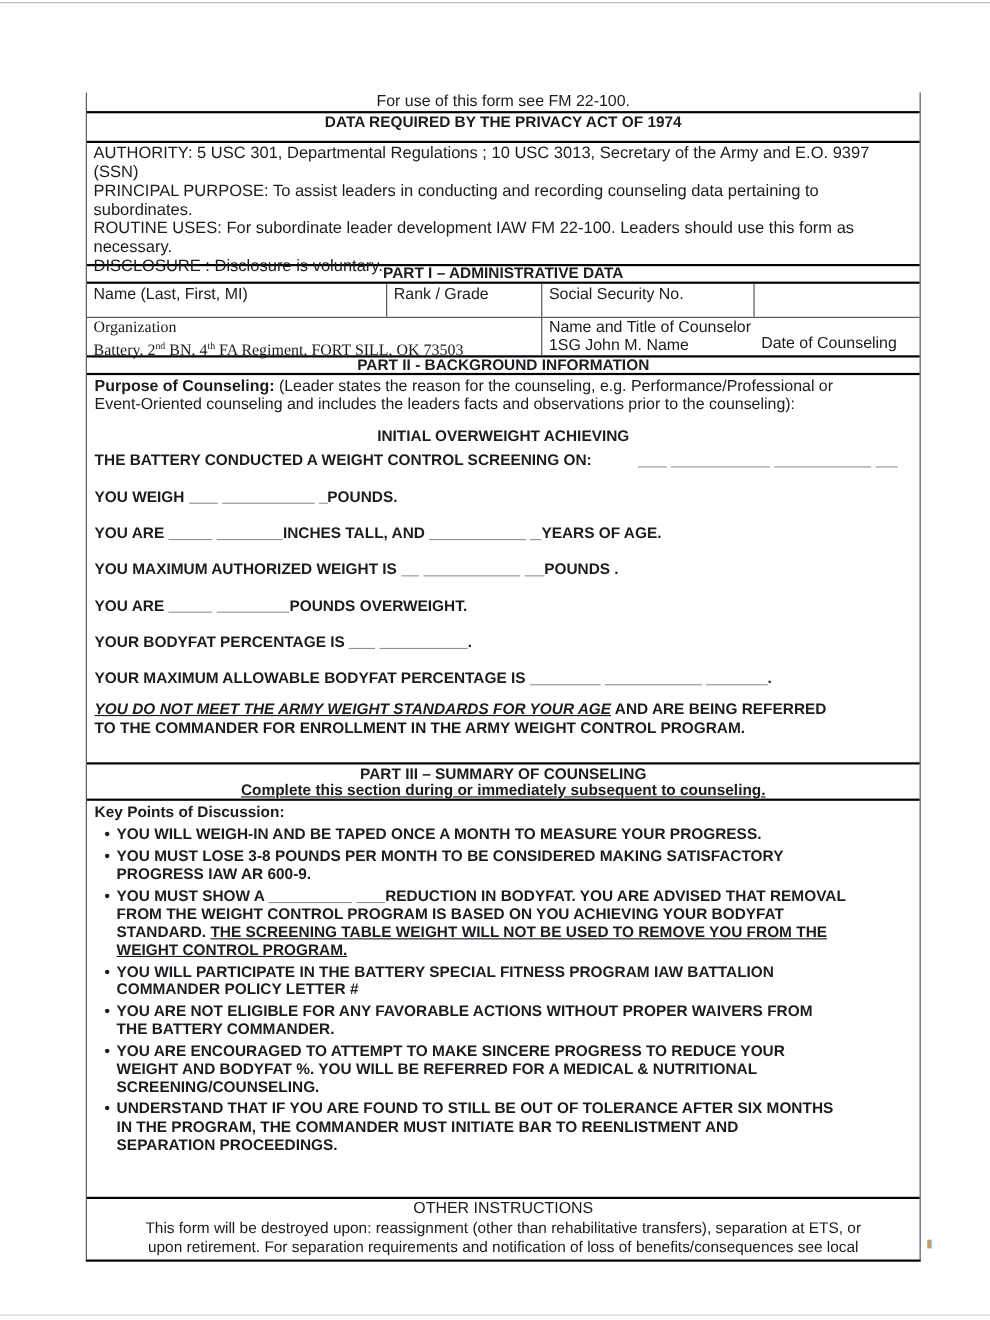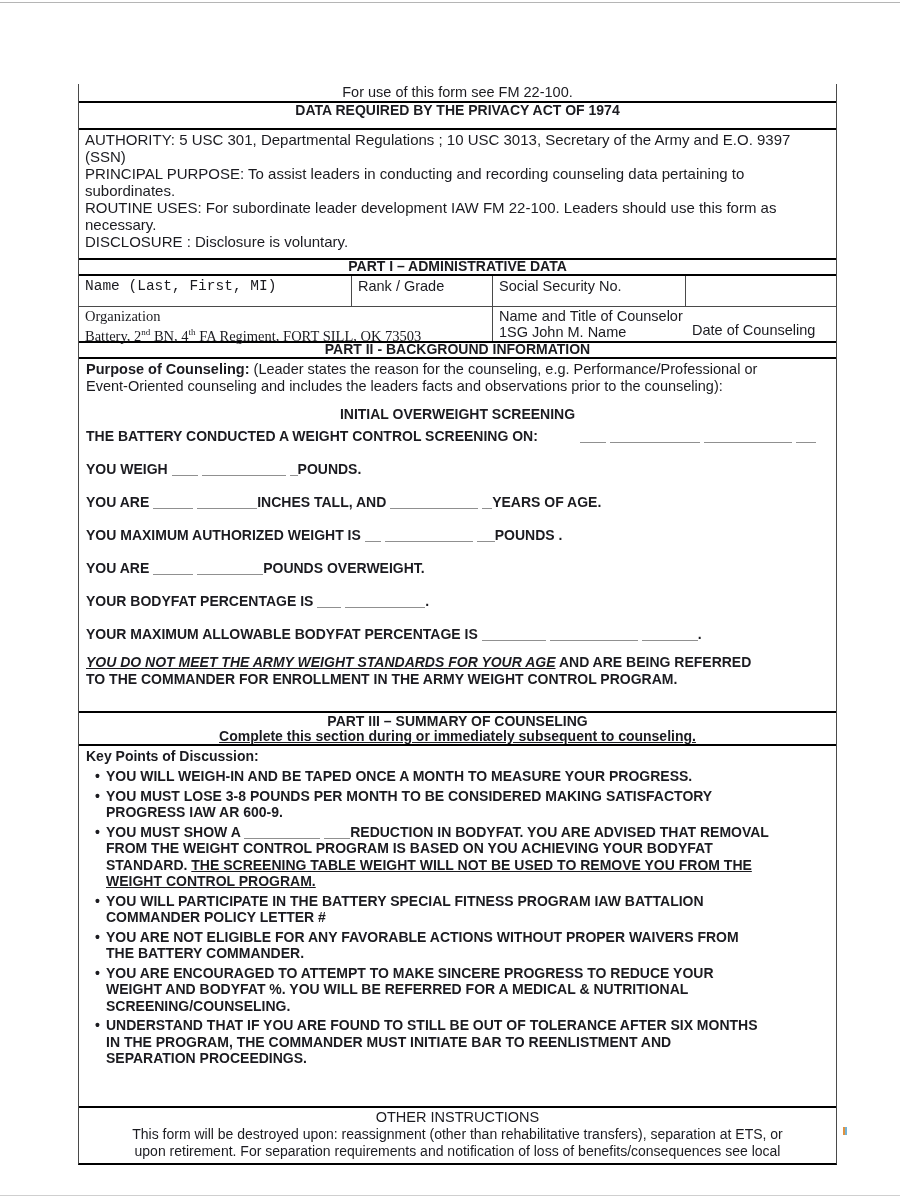--- a/index.html
+++ b/index.html
@@ -12,27 +12,27 @@
         border-left:1px solid #4a4a4a;border-right:1px solid #4a4a4a;border-bottom:2px solid #000;}
 
   .fm{height:17px;line-height:17px;text-align:center;font-size:14.5px;}
 
   .hdr{box-sizing:border-box;border-top:2px solid #000;border-bottom:2px solid #000;
        text-align:center;font-weight:bold;font-size:14px;}
   .hdr.h-privacy{height:29px;line-height:14px;}
   .hdr.h-part{height:18px;line-height:13px;}
   .hdr.h-part3{height:35px;line-height:15px;padding-top:1px;}
 
-  .privacy{box-sizing:border-box;height:128px;padding:1px 6px;font-size:15px;line-height:17px;
+  .privacy{box-sizing:border-box;height:110px;padding:1px 6px;font-size:15px;line-height:17px;
            white-space:pre-line;}
 
   .fields{display:flex;box-sizing:border-box;height:31px;border-bottom:1px solid #4a4a4a;}
   .fields .cell{box-sizing:border-box;border-right:1px solid #4a4a4a;padding:2px 6px;
                 font-size:14.5px;line-height:16px;}
-  .c-name{width:273px;font-family:Liberation Mono, monospace;} .c-rank{width:141px;} .c-ssn{width:193px;} .c-date{flex:1;border-right:none !important;margin-top:44px;}
+  .c-name{width:273px;} .c-rank{width:141px;} .c-ssn{width:193px;} .c-date{flex:1;border-right:none !important;margin-top:44px;}
 
   .orgrow{display:flex;box-sizing:border-box;height:34px;}
   .orgrow .cell{box-sizing:border-box;padding:1px 6px;font-size:14.5px;line-height:16px;}
   .c-org{width:414px;border-right:1px solid #4a4a4a;font-family:Liberation Serif, serif;}
   .c-counselor{flex:1;}
   sup{font-size:9px;}
 
   .purpose{box-sizing:border-box;height:352px;padding:2px 7px;font-size:14px;overflow:hidden;}
   .p-note{margin:0;font-size:14.5px;line-height:17px;white-space:pre-line;}
   .p-note .lbl{font-weight:bold;}
@@ -100,21 +100,21 @@
         <div>1SG John M. Name</div>
       </div>
     </div>
 
     <div class="hdr h-part">PART II - BACKGROUND INFORMATION</div>
 
     <div class="purpose">
       <p class="p-note"><span class="lbl">Purpose of Counseling:</span><span> (Leader states the reason for the counseling, e.g. Performance/Professional or
 Event-Oriented counseling and includes the leaders facts and observations prior to the counseling):</span></p>
 
-      <p class="ctitle">INITIAL OVERWEIGHT SCREENING</p>
+      <p class="ctitle">INITIAL OVERWEIGHT ACHIEVING</p>
 
       <p class="stat first"><span>THE BATTERY CONDUCTED A WEIGHT CONTROL SCREENING ON:</span><span class="blank gap-l" style="width:26px"></span><span class="blank" style="width:90px"></span><span class="blank" style="width:88px"></span><span class="blank" style="width:20px"></span></p>
 
       <p class="stat"><span>YOU WEIGH</span> <span class="blank" style="width:26px"></span><span class="blank" style="width:84px"></span><span class="blank" style="width:8px;margin-right:0"></span><span>POUNDS.</span></p>
 
       <p class="stat"><span>YOU ARE</span> <span class="blank" style="width:40px"></span><span class="blank" style="width:60px;margin-right:0"></span><span>INCHES TALL, AND</span> <span class="blank" style="width:88px"></span><span class="blank" style="width:10px;margin-right:0"></span><span>YEARS OF AGE.</span></p>
 
       <p class="stat"><span>YOU MAXIMUM AUTHORIZED WEIGHT IS</span> <span class="blank" style="width:16px"></span><span class="blank" style="width:88px"></span><span class="blank" style="width:18px;margin-right:0"></span><span>POUNDS .</span></p>
 
       <p class="stat"><span>YOU ARE</span> <span class="blank" style="width:40px"></span><span class="blank" style="width:66px;margin-right:0"></span><span>POUNDS OVERWEIGHT.</span></p>

